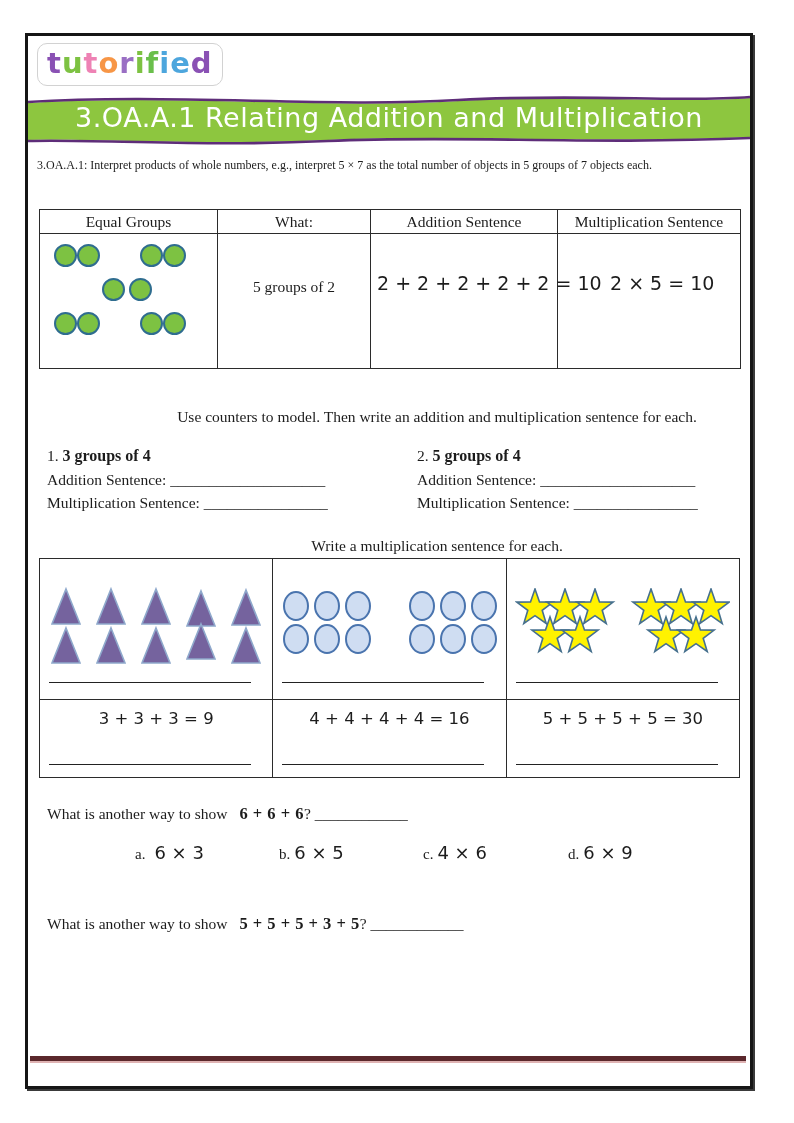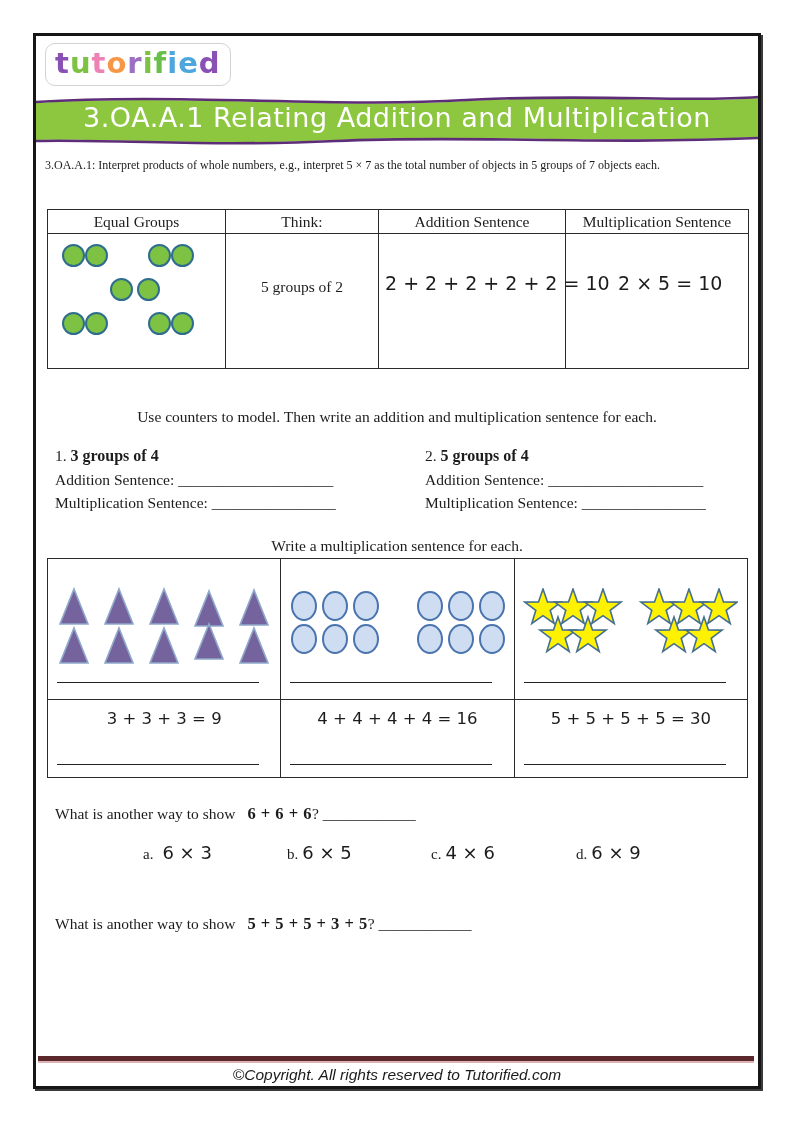--- a/index.html
+++ b/index.html
@@ -1,18 +1,18 @@
 <!DOCTYPE html>
 <html><head>
 <meta charset="utf-8">
 <style>
   * { margin:0; padding:0; box-sizing:border-box; }
   html,body { width:794px; height:1123px; background:#ffffff; font-family:"Liberation Serif", serif; color:#1c1c1c; }
-  .frame { position:absolute; left:33px; top:33px; width:728px; height:1056px;
-           border:3px solid #161616; background:#fff; box-shadow:2px 2px 0 #3a3a3a; }
+  .frame { position:absolute; left:25px; top:33px; width:728px; height:1056px;
+           border:3px solid #161616; background:#fff; box-shadow:2px 2px 0 #3a3a3a;padding-left:48px; }
   .frame > * { position:absolute; }
 
   
   .logo { left:9px; top:7px; border:1.5px solid #d2d2d2; border-radius:10px;
           padding:0 9px 3px 9px; font-family:"DejaVu Sans", sans-serif;
           font-weight:bold; font-size:29px; letter-spacing:1px; line-height:38px; }
 
   
   .banner-svg { left:0; top:54px; width:722px; height:62px; }
   .banner-title { left:0; top:66px; width:722px; text-align:center; color:#ffffff;
@@ -83,21 +83,21 @@
     <path d="M0,51 C70,49 170,57 300,51 C430,45 560,55 722,48" fill="none" stroke="#5e2d79" stroke-width="2.6"></path>
   </svg>
   <div class="banner-title">3.OA.A.1 Relating Addition and Multiplication</div>
 
   <div class="standard">3.OA.A.1: Interpret products of whole numbers, e.g., interpret 5 × 7 as the total number of objects in 5 groups of 7 objects each.</div>
 
   <table class="ex-table">
     <tbody>
         <tr>
       <th style="width:178px">Equal Groups</th>
-      <th style="width:153px">Think:</th>
+      <th style="width:153px">What:</th>
       <th style="width:187px">Addition Sentence</th>
       <th style="width:183px">Multiplication Sentence</th>
     </tr>
     <tr>
       <td class="counters-cell">
         <span><span class="counter" style="left: 14px; top: 10px; background: rgb(125, 194, 66); border-color: rgb(47, 109, 143);"></span><span class="counter" style="left: 37px; top: 10px; background: rgb(125, 194, 66); border-color: rgb(47, 109, 143);"></span><span class="counter" style="left: 100px; top: 10px; background: rgb(125, 194, 66); border-color: rgb(47, 109, 143);"></span><span class="counter" style="left: 123px; top: 10px; background: rgb(125, 194, 66); border-color: rgb(47, 109, 143);"></span><span class="counter" style="left: 62px; top: 44px; background: rgb(125, 194, 66); border-color: rgb(47, 109, 143);"></span><span class="counter" style="left: 89px; top: 44px; background: rgb(125, 194, 66); border-color: rgb(47, 109, 143);"></span><span class="counter" style="left: 14px; top: 78px; background: rgb(125, 194, 66); border-color: rgb(47, 109, 143);"></span><span class="counter" style="left: 37px; top: 78px; background: rgb(125, 194, 66); border-color: rgb(47, 109, 143);"></span><span class="counter" style="left: 100px; top: 78px; background: rgb(125, 194, 66); border-color: rgb(47, 109, 143);"></span><span class="counter" style="left: 123px; top: 78px; background: rgb(125, 194, 66); border-color: rgb(47, 109, 143);"></span></span>
       </td>
       <td class="think-cell">5 groups of 2</td>
       <td class="add-cell eq">2 + 2 + 2 + 2 + 2 = 10</td>
       <td class="mult-cell eq">2 × 5 = 10</td>
@@ -198,15 +198,14 @@
     <span class="option opt-d"><span class="letter">d.</span><span class="val">6 × 9</span></span>
   </div>
 
   <div class="question q2">
     <span>What is another way to show</span><b>5 + 5 + 5 + 3 + 5</b><span>? ____________</span>
   </div>
 
   <div class="footer-bar">
       <span class="footer-bar-light"></span>
     </div>
-  <div class="footer-text">©Copyright. All rights reserved to Tutorified.com</div>
 
 </div>
 
 </body></html>

